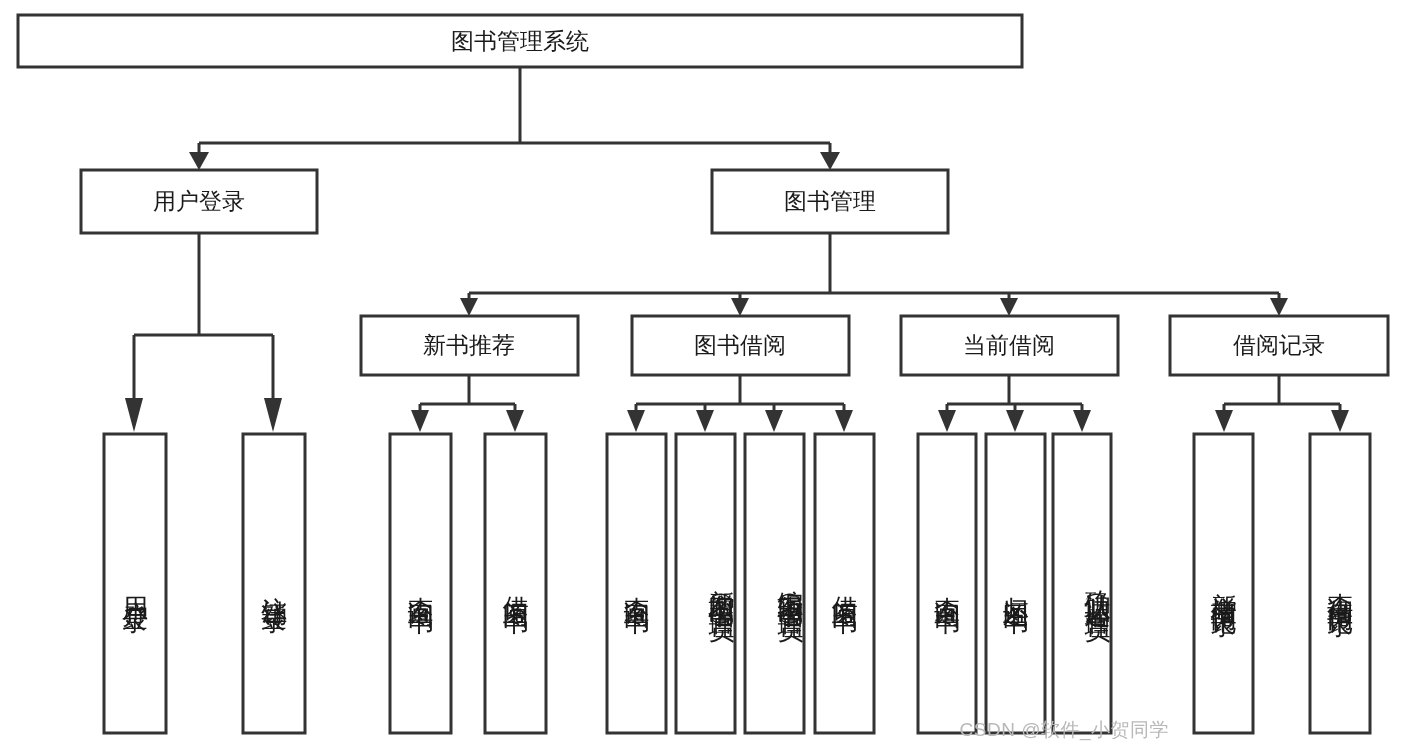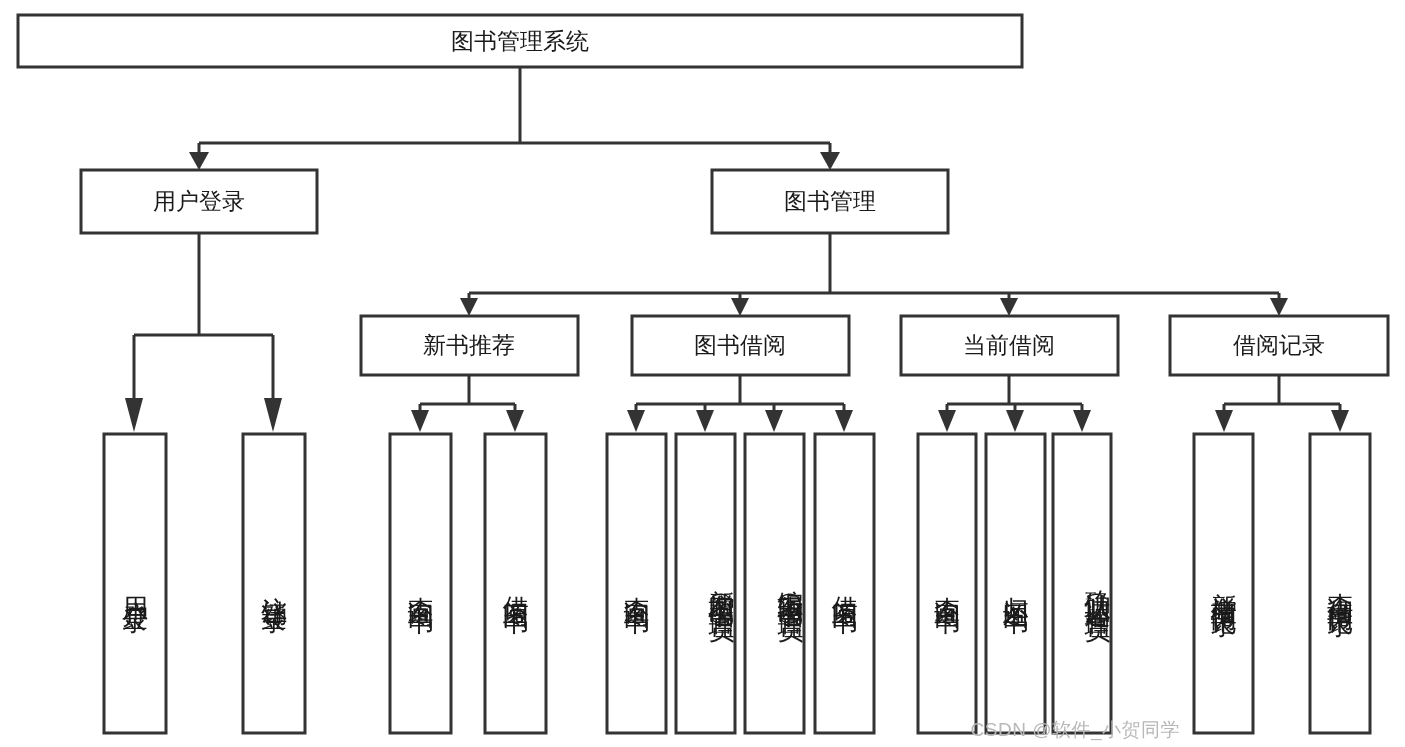--- a/index.html
+++ b/index.html
@@ -59,21 +59,21 @@
     letter-spacing: 4px;
     color: #1a1a1a;
     display: flex;
     align-items: center;
     justify-content: center;
     white-space: nowrap;
     pointer-events: none;
   }
   .watermark {
     position: absolute;
-    right: 5px;
+    right: 16px;
     bottom: 4px;
     font-family: "Liberation Sans", "DejaVu Sans", sans-serif;
     font-size: 19px;
     color: #b8b8b8;
     letter-spacing: 0.5px;
     white-space: nowrap;
   }
 </style>
 </head>
 <body>

